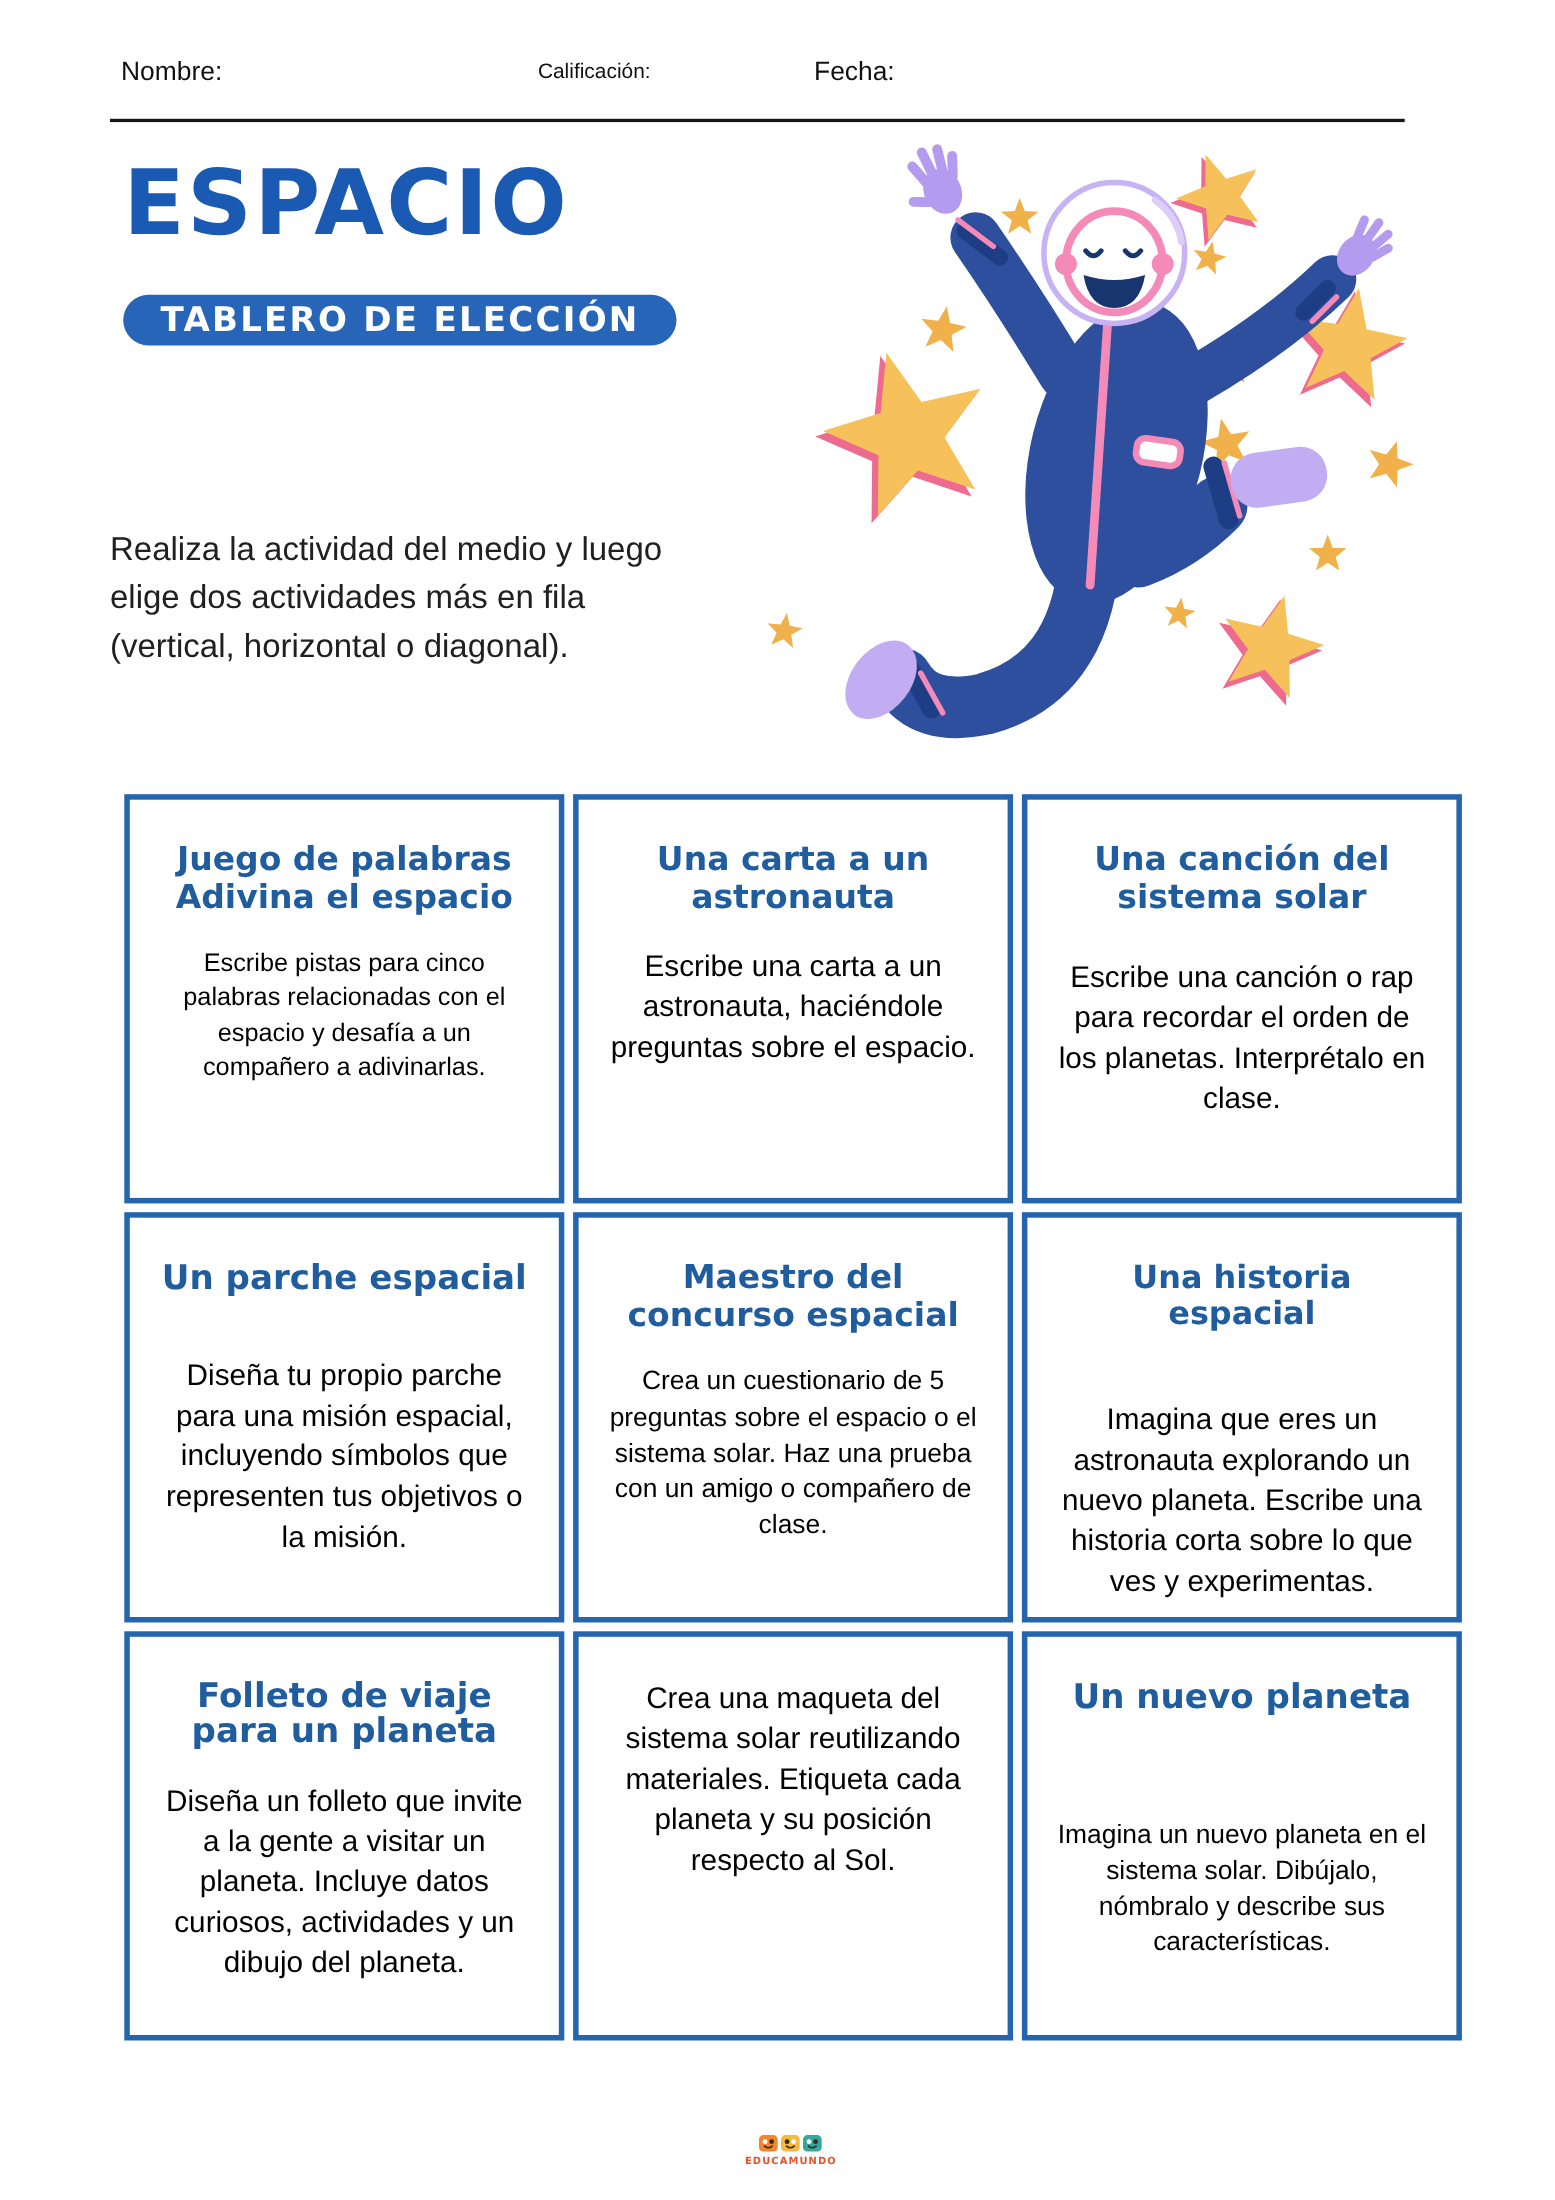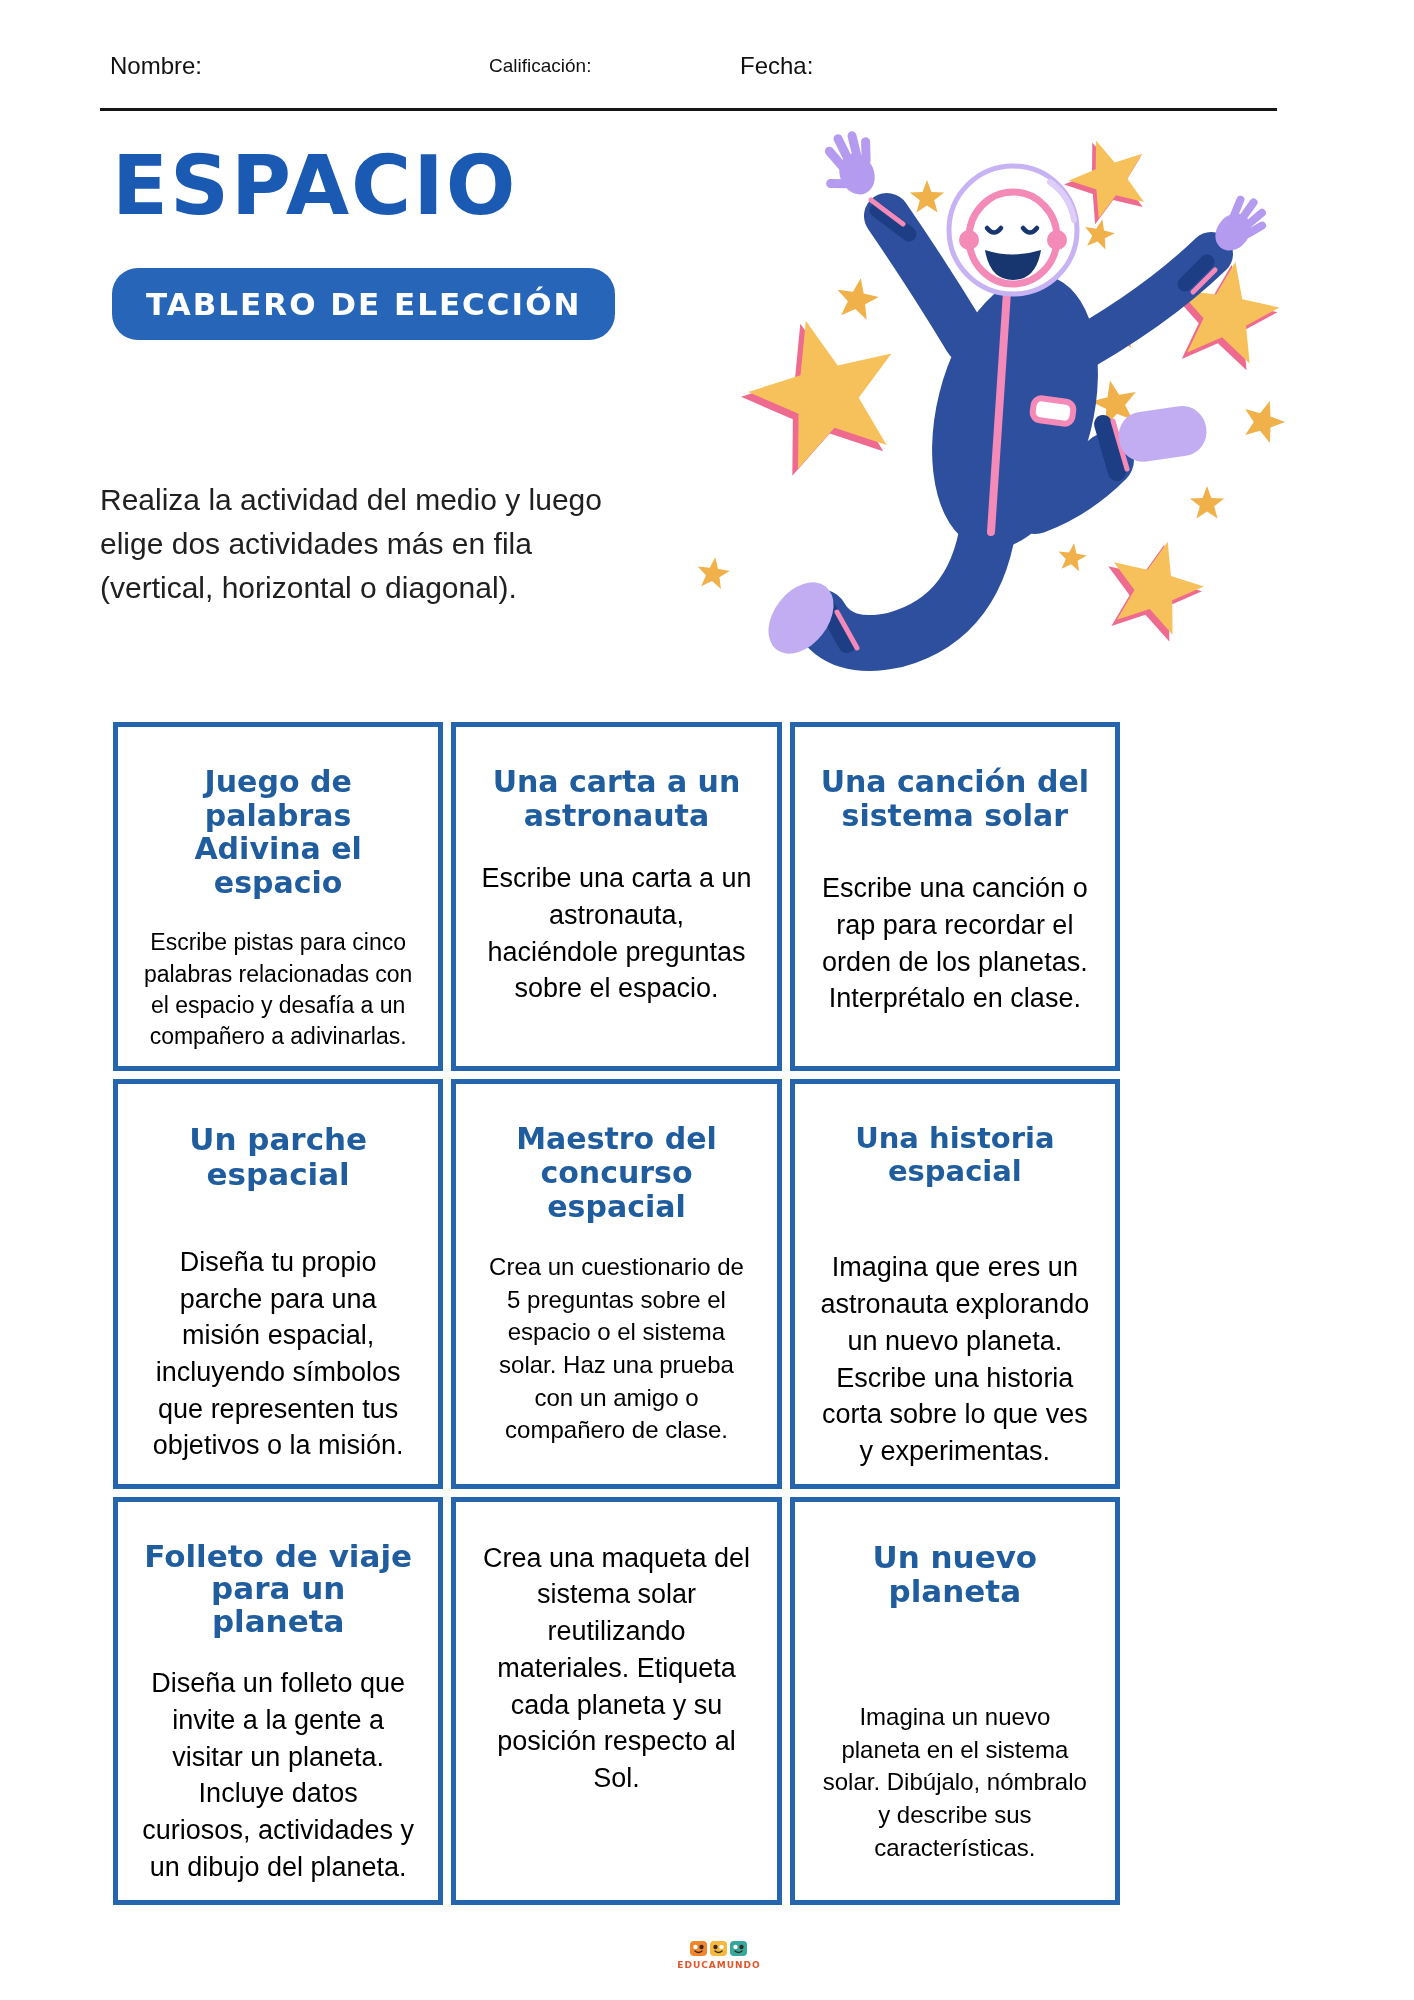--- a/index.html
+++ b/index.html
@@ -24,35 +24,35 @@
     position:absolute; left:112px; top:138px;
     font-family:"DejaVu Sans", sans-serif;
     font-weight:800; font-size:82px; letter-spacing:2px;
     color:#1b5ab3;
   }
   .badge {
     position:absolute; left:112px; top:268px;
     background:#2765b8; color:#ffffff;
     font-family:"DejaVu Sans", sans-serif;
     font-weight:800; font-size:31px; letter-spacing:2px;
-    padding:18px 34px; border-radius:26px;
+    padding:5px 34px; border-radius:26px;
   }
   .instructions {
     position:absolute; left:100px; top:478px; width:600px;
     font-size:30px; line-height:1.47; color:#202020;
     white-space:pre-line;
   }
 
   
   .illus { position:absolute; left:595px; top:112px; width:720px; height:560px; }
 
   
   .board {
     position:absolute; left:113px; top:722px;
-    width:1007px; height:1133px;
+    width:1216px; height:1133px;
     display:grid;
     grid-template-columns:1fr 1fr 1fr;
     grid-template-rows:1fr 1fr 1fr;
     gap:8px;
   }
   .cell {
     border:5px solid #2465ad;
     background:#ffffff;
     display:flex; flex-direction:column; align-items:center;
     padding:38px 24px 14px 24px;

